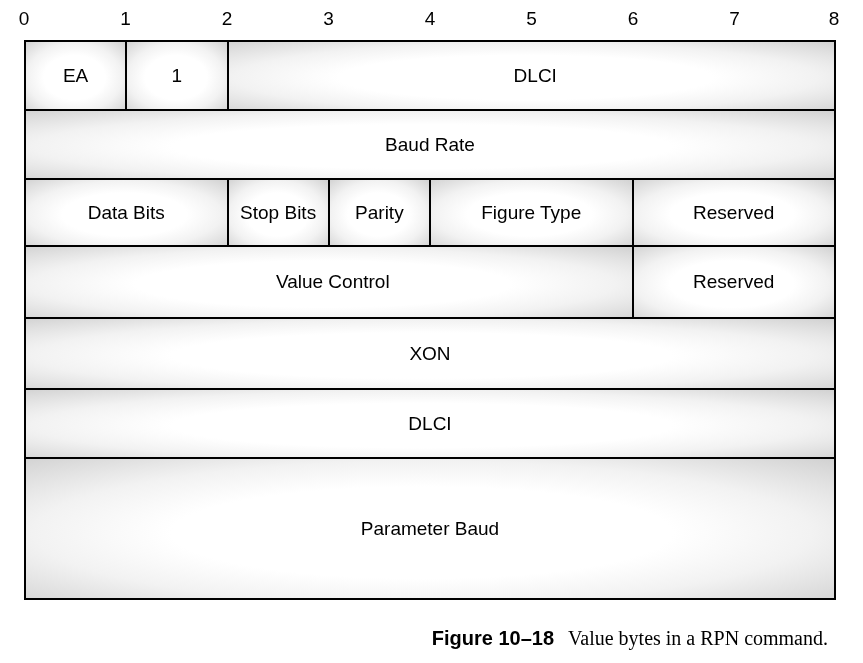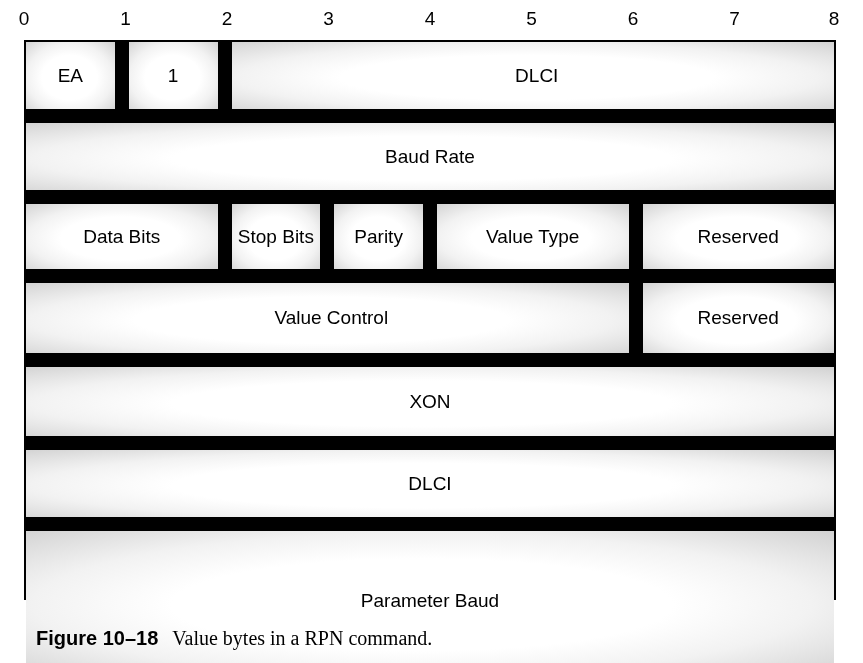--- a/index.html
+++ b/index.html
@@ -38,21 +38,21 @@
     left: 24px;
     top: 40px;
     width: 812px;
     height: 560px;
     box-sizing: border-box;
     border: 2px solid #000;
     background: #000;
     display: grid;
     grid-template-columns: repeat(8, 1fr);
     grid-template-rows: 67px 67px 65px 70px 69px 67px 139px;
-    gap: 14px;
+    gap: 2px;
   }
   .cell {
     display: flex;
     align-items: center;
     justify-content: center;
     font-size: 19px;
     color: #000;
     background:
       radial-gradient(ellipse 86% 92% at 49% 53%,
         #ffffff 0%, #ffffff 36%, #f2f2f2 56%,
@@ -60,24 +60,24 @@
     white-space: nowrap;
     overflow: hidden;
   }
   .c1 { grid-column: span 1; }
   .c2 { grid-column: span 2; }
   .c6 { grid-column: span 6; padding-left: 8px; }
   .c8 { grid-column: span 8; }
   
   .caption {
     position: absolute;
-    left: 36px;
+    left: 16px;
     top: 627px;
     width: 812px;
-    text-align: left;
+    text-align: right;
     white-space: nowrap;
   }
   .cap-label {
     font-family: "Liberation Sans", sans-serif;
     font-weight: bold;
     font-size: 20px;
   }
   .cap-text {
     font-family: "Liberation Serif", serif;
     font-size: 20px;
@@ -103,21 +103,21 @@
 
   <div class="cell c1">EA</div>
   <div class="cell c1">1</div>
   <div class="cell c6">DLCI</div>
 
   <div class="cell c8">Baud Rate</div>
 
   <div class="cell c2">Data Bits</div>
   <div class="cell c1">Stop Bits</div>
   <div class="cell c1">Parity</div>
-  <div class="cell c2">Value Type</div>
+  <div class="cell c2">Figure Type</div>
   <div class="cell c2">Reserved</div>
 
   <div class="cell c6">Value Control</div>
   <div class="cell c2">Reserved</div>
 
   <div class="cell c8">XON</div>
 
   <div class="cell c8">DLCI</div>
 
   <div class="cell c8">Parameter Baud</div>

